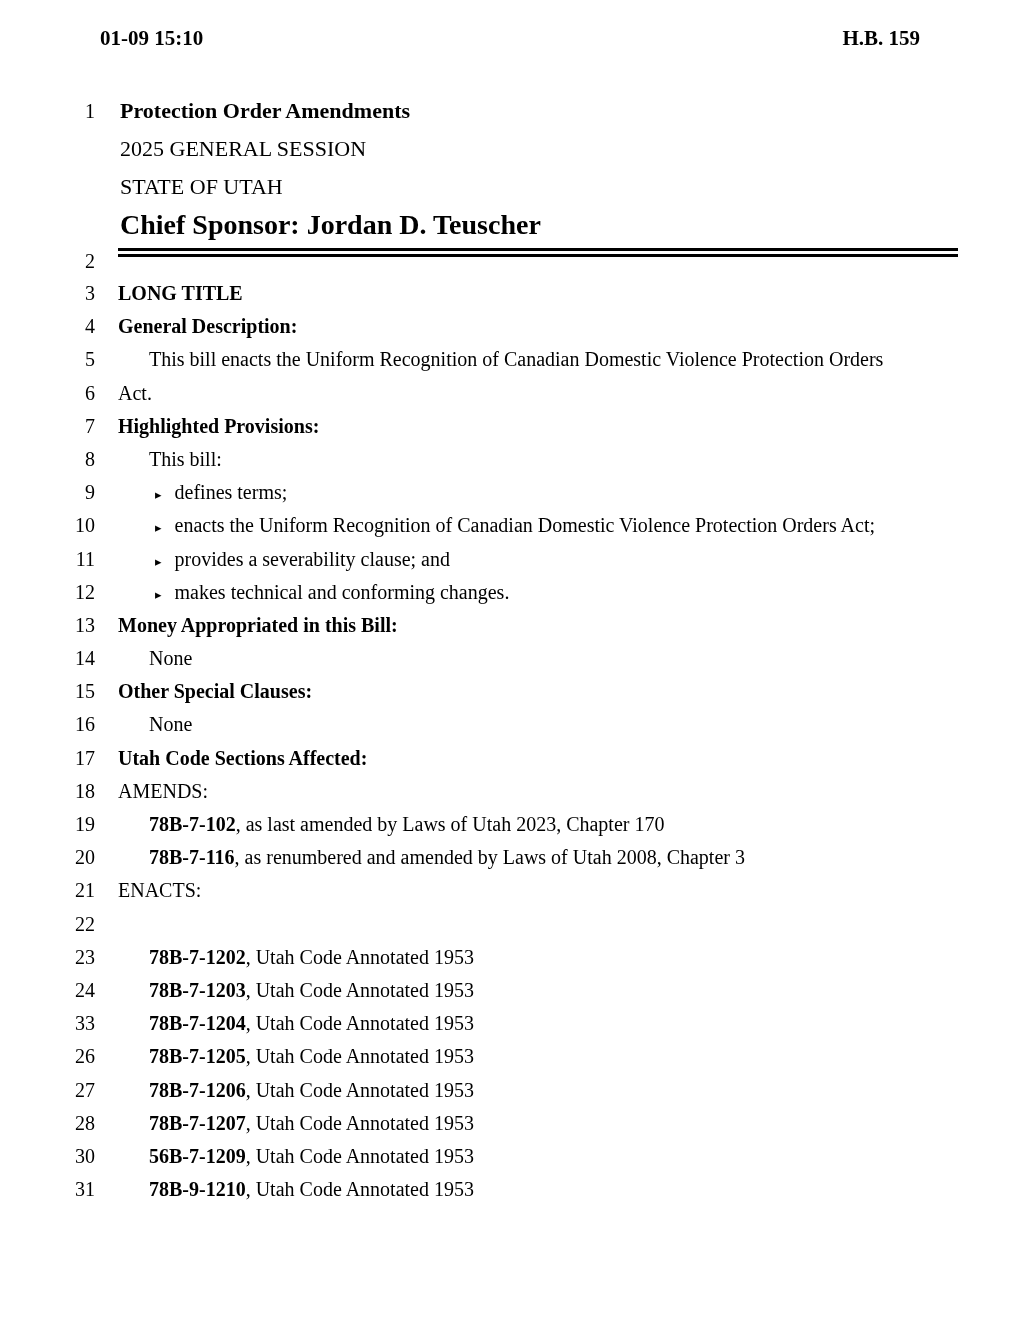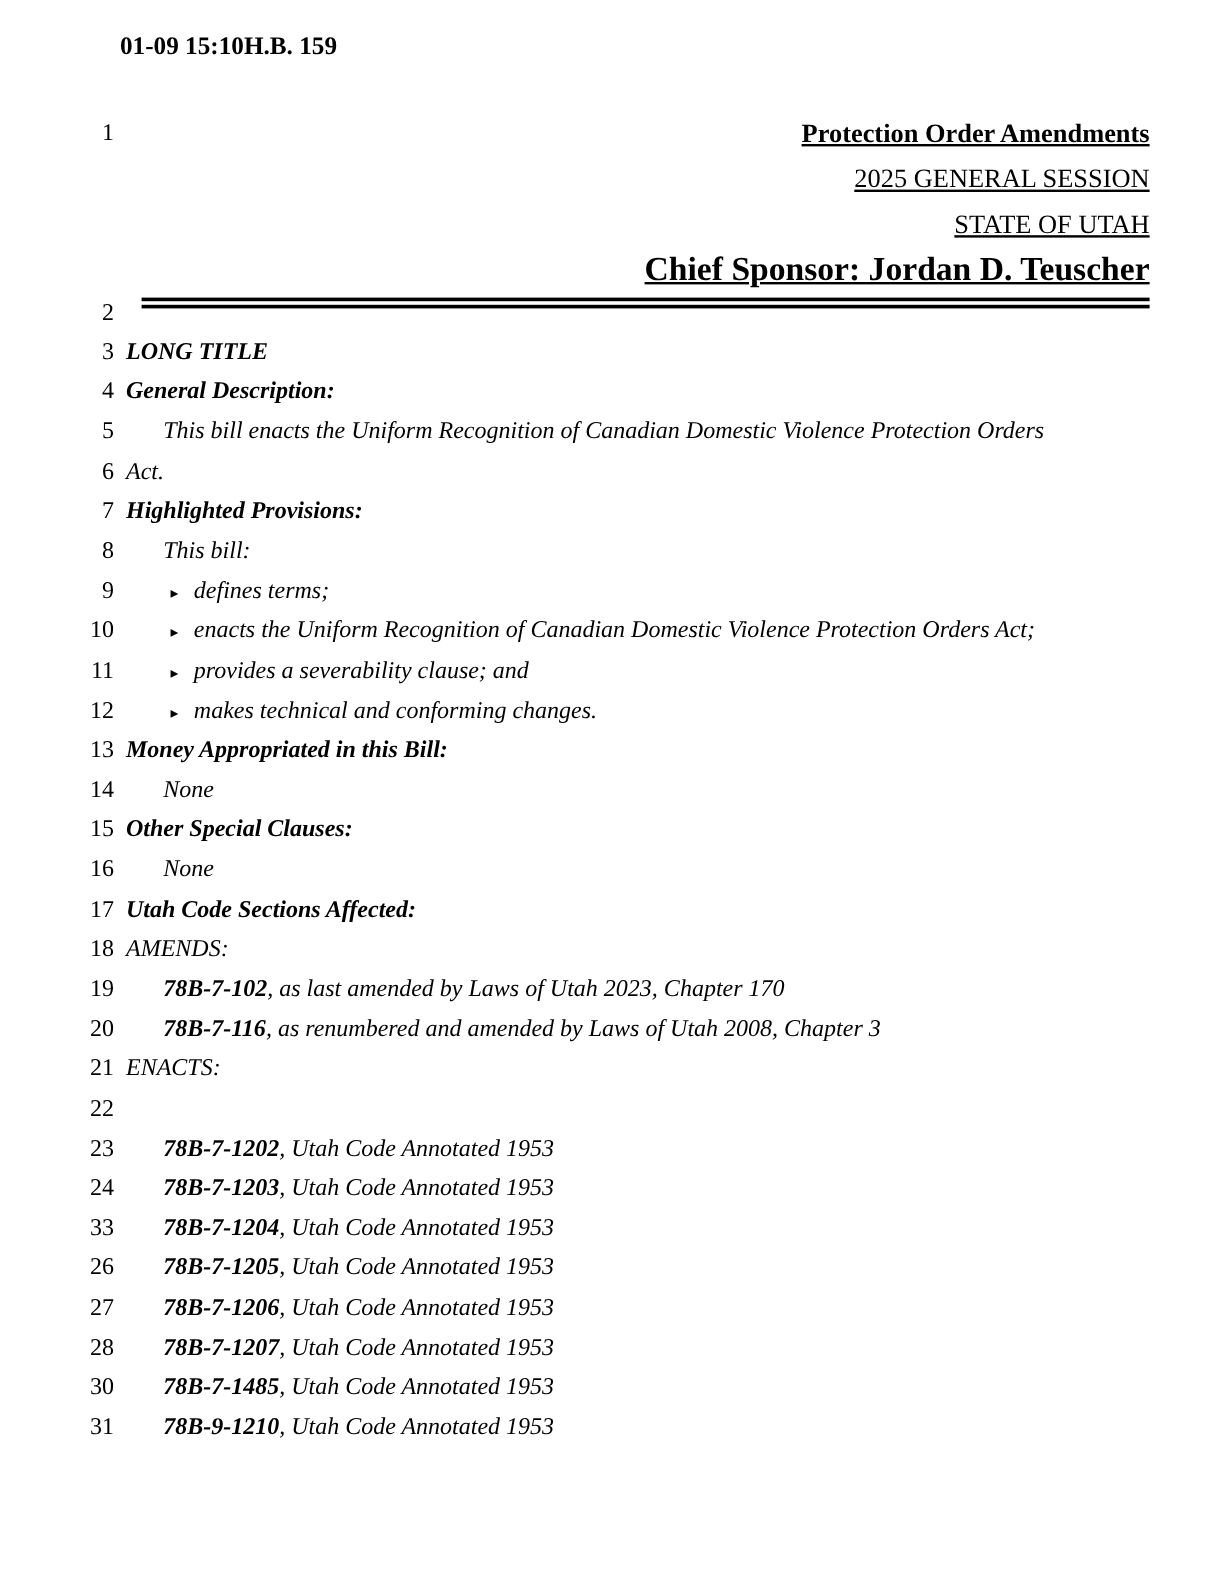--- a/index.html
+++ b/index.html
@@ -7,39 +7,39 @@
     position: relative;
     width: 1024px;
     height: 1325px;
     background: #ffffff;
     color: #000000;
     font-family: "Liberation Serif", serif;
     overflow: hidden;
   }
   .header {
     display: flex;
+    justify-content: space-between;
     padding: 26px 104px 0 100px;
     font-weight: bold;
     font-size: 21px;
     line-height: 24px;
   }
   .title-block { margin-top: 42px; }
   .tb-row { position: relative; height: 38px; line-height: 38px; }
   .tb-num {
     position: absolute;
     left: 0; top: 0;
     width: 95px;
     text-align: right;
     font-size: 20px;
   }
   .tb-center {
     margin-left: 120px;
     width: 838px;
-    text-align: right;
-    text-decoration: underline;
+    text-align: left;
   }
   .bill-title { font-size: 22px; font-weight: bold; }
   .session, .state { font-size: 22px; }
   .sponsor { font-size: 28px; font-weight: bold; }
   .rule-row { position: relative; height: 26px; margin-top: 2px; }
   .rule-num {
     position: absolute;
     left: 0; top: 0;
     width: 95px;
     text-align: right;
@@ -60,25 +60,24 @@
     height: 33.2px;
     line-height: 33.2px;
     font-size: 20px;
   }
   .line-num {
     width: 95px;
     text-align: right;
     flex: none;
   }
   .line-content {
-    margin-left: 10px;
+    margin-left: 23px;
     width: 838px;
     white-space: nowrap;
     flex: none;
-    font-style: italic;
   }
   .ind0 { padding-left: 0; }
   .ind1 { padding-left: 31px; }
   .ind2 { padding-left: 37px; }
   .bold { font-weight: bold; }
   .bullet-glyph {
     font-size: 13px;
     margin-right: 13px;
     font-family: "DejaVu Sans", sans-serif;
   }
@@ -212,21 +211,21 @@
       <div class="line-row">
         <span class="line-num">27</span>
         <span class="line-content ind1"><span class="bold">78B-7-1206</span><span>, Utah Code Annotated 1953</span></span>
       </div>
       <div class="line-row">
         <span class="line-num">28</span>
         <span class="line-content ind1"><span class="bold">78B-7-1207</span><span>, Utah Code Annotated 1953</span></span>
       </div>
       <div class="line-row">
         <span class="line-num">30</span>
-        <span class="line-content ind1"><span class="bold">78B-7-1485</span><span>, Utah Code Annotated 1953</span></span>
+        <span class="line-content ind1"><span class="bold">56B-7-1209</span><span>, Utah Code Annotated 1953</span></span>
       </div>
       <div class="line-row">
         <span class="line-num">31</span>
         <span class="line-content ind1"><span class="bold">78B-9-1210</span><span>, Utah Code Annotated 1953</span></span>
       </div>
     </div>
 
 </div>
 
 </body></html>

